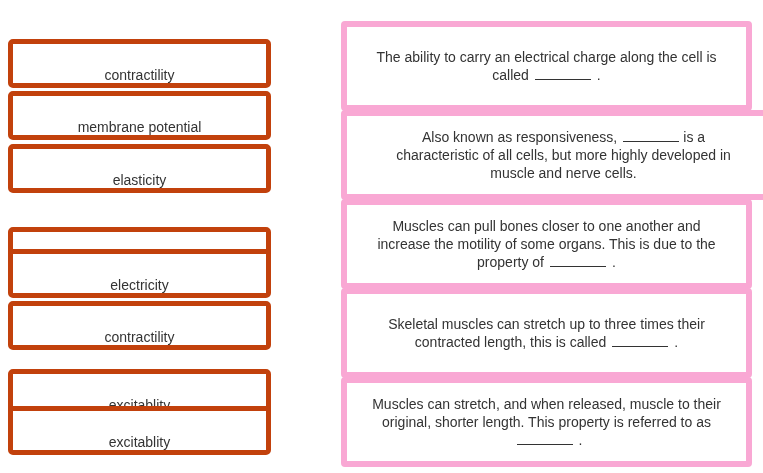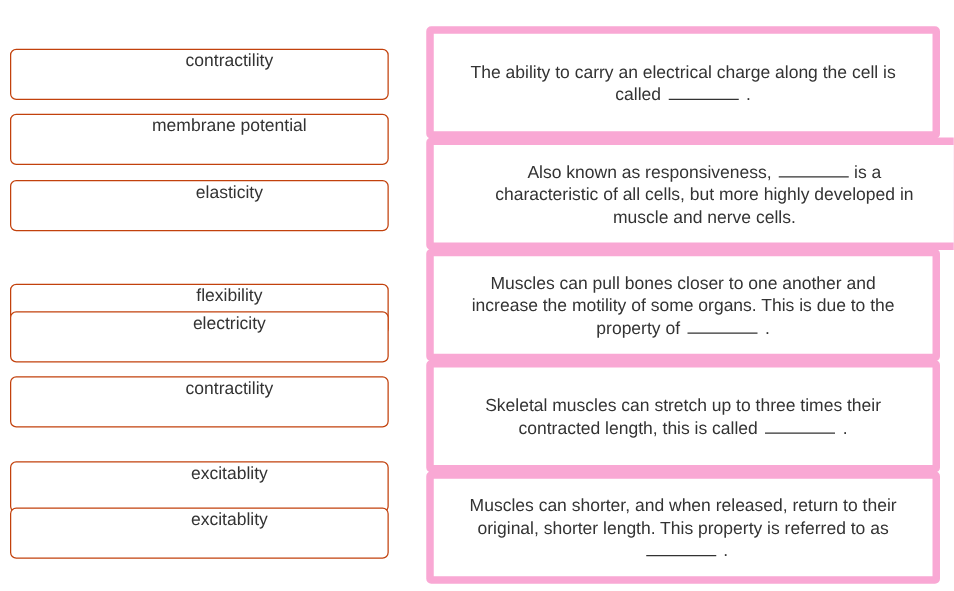--- a/index.html
+++ b/index.html
@@ -19,31 +19,30 @@
       position: absolute;
       left: 8px;
       top: 39px;
       width: 255px;
     }
     .choice {
       position: absolute;
       left: 0;
       width: 253px;
       height: 39px;
-      border: 1px solid #c2410c;
+      border: 5px solid #c2410c;
       border-radius: 5px;
       background: #ffffff;
       display: flex;
-      align-items: flex-start;
+      align-items: flex-end;
       justify-content: center;
       font-size: 14px;
       color: #333333;
       cursor: grab;
       box-sizing: content-box;
-      padding-left: 48px;
     }
     .targets {
       position: absolute;
       left: 341px;
       top: 21px;
       width: 403px;
     }
     .target {
       position: absolute;
       left: 0;
@@ -122,16 +121,16 @@
       <span>Muscles can pull bones closer to one another and increase the motility of some organs. This is due to the property of</span><span class="blank"></span><span class="dot">.</span>
     </div>
   </div>
   <div class="target" style="top:267px;">
     <div class="target-text">
       <span>Skeletal muscles can stretch up to three times their contracted length, this is called</span><span class="blank"></span><span class="dot">.</span>
     </div>
   </div>
   <div class="target" style="top:356px;">
     <div class="target-text">
-      <span>Muscles can shorter, and when released, return to their original, shorter length. This property is referred to as</span><br><span class="blank"></span><span class="dot">.</span>
+      <span>Muscles can stretch, and when released, muscle to their original, shorter length. This property is referred to as</span><br><span class="blank"></span><span class="dot">.</span>
     </div>
   </div>
 </div>
 
 </body></html>

